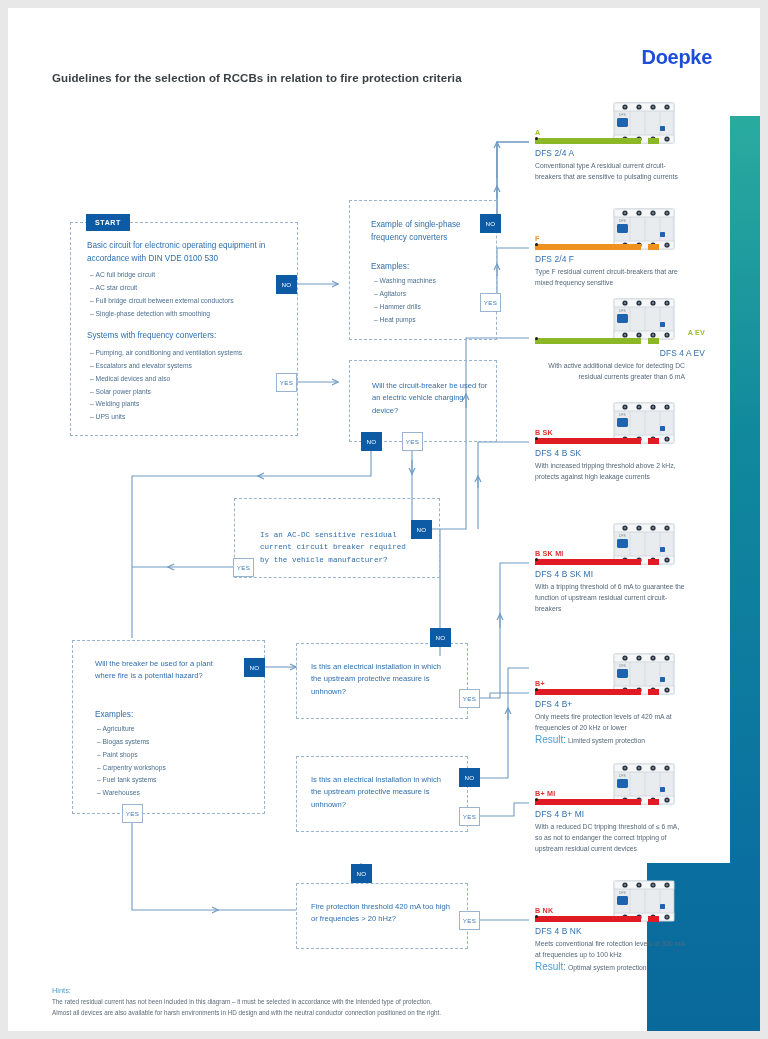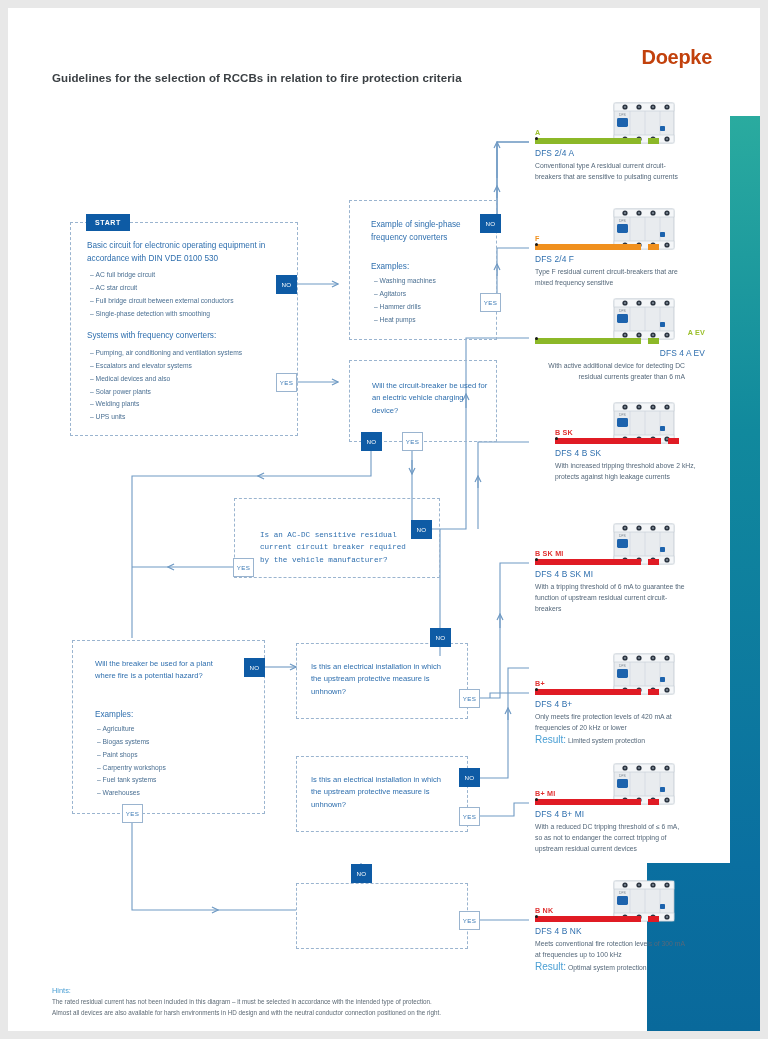--- a/index.html
+++ b/index.html
@@ -35,21 +35,21 @@
     right: 113px; top: 960px;
     width: 40px; height: 63px;
     background: #ffffff;
   }
 
   
   #logo {
     position: absolute;
     right: 48px; top: 38px;
     font-size: 20px; font-weight: bold;
-    color: #c2410c; letter-spacing: -0.3px;
+    color: #1d4ed8; letter-spacing: -0.3px;
   }
   #page-title {
     position: absolute;
     left: 44px; top: 64px;
     font-size: 11.5px; font-weight: bold;
     color: #3b4044; letter-spacing: 0.1px;
   }
 
   
   .dbox {
@@ -271,20 +271,21 @@
     <li>Warehouses</li>
   </ul>
 
   <div class="dbox" style="left:288px; top:635px; width:172px; height:76px;"></div>
   <div class="btext" style="left:303px; top:653px; width:140px;">Is this an electrical installation in which the upstream protective measure is unhnown?</div>
 
   <div class="dbox" style="left:288px; top:748px; width:172px; height:76px;"></div>
   <div class="btext" style="left:303px; top:766px; width:140px;">Is this an electrical installation in which the upstream protective measure is unhnown?</div>
 
   <div class="dbox" style="left:288px; top:875px; width:172px; height:66px;"></div>
+  <div class="btext" style="left:303px; top:893px; width:145px;">Fire protection threshold 420 mA too high or frequencies &gt; 20 hHz?</div>
 
   <div class="badge no" style="left:268px; top:267px;">NO</div>
   <div class="badge yes" style="left:268px; top:365px;">YES</div>
 
   <div class="badge no" style="left:472px; top:206px;">NO</div>
   <div class="badge yes" style="left:472px; top:285px;">YES</div>
 
   <div class="badge no" style="left:353px; top:424px;">NO</div>
   <div class="badge yes" style="left:394px; top:424px;">YES</div>
 
@@ -438,21 +439,21 @@
           <circle cx="45" cy="39" r="1.1" fill="#7f8a96"></circle>
     <circle cx="59" cy="39" r="2.6" fill="#2b3440"></circle>
           <circle cx="59" cy="39" r="1.1" fill="#7f8a96"></circle>
     <line x1="22" y1="11" x2="22" y2="35" stroke="#cdd5dc" stroke-width="0.6"></line>
     <line x1="37" y1="11" x2="37" y2="35" stroke="#cdd5dc" stroke-width="0.6"></line>
     <line x1="52" y1="11" x2="52" y2="35" stroke="#cdd5dc" stroke-width="0.6"></line>
     <rect x="9" y="18" width="11" height="9" rx="1.4" fill="#1d63ad"></rect>
     <rect x="52" y="26" width="5" height="5" rx="0.8" fill="#1d63ad"></rect>
     <text x="11" y="16" font-family="Liberation Sans, sans-serif" font-size="3.4" fill="#7a858f">DFS</text>
   </svg></div>
-      <div class="prod" style="top: 420px; margin-left: 20px;">
+      <div class="prod" style="top: 420px;">
     <div class="tag" style="color:#e03131">B SK</div>
     <div class="bar">
       <div class="line" style="background:#e01b24"></div>
       <div class="cap" style="background:#e01b24"></div>
       <div class="dot"></div>
     </div>
     <div class="name">DFS 4 B SK</div>
     <div class="desc">With increased tripping threshold above 2 kHz, protects against high leakage currents</div>
 
   </div>

